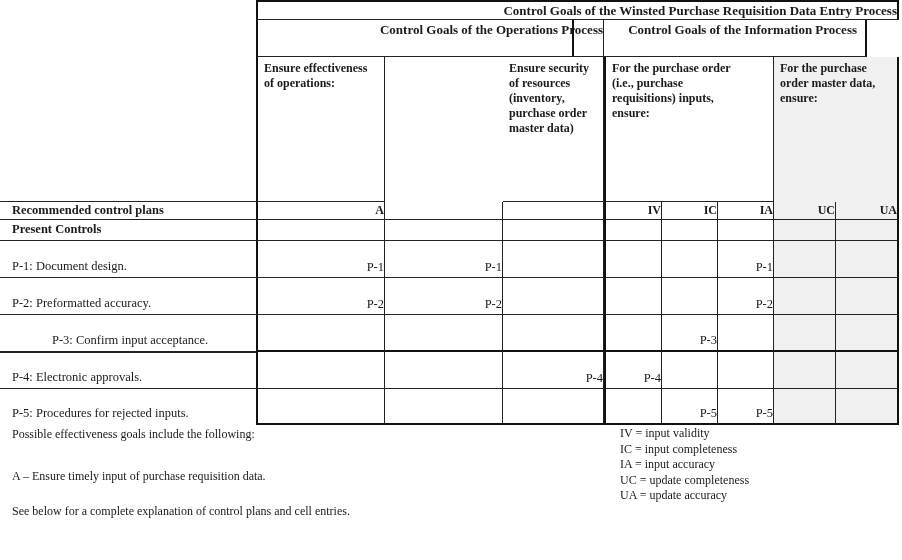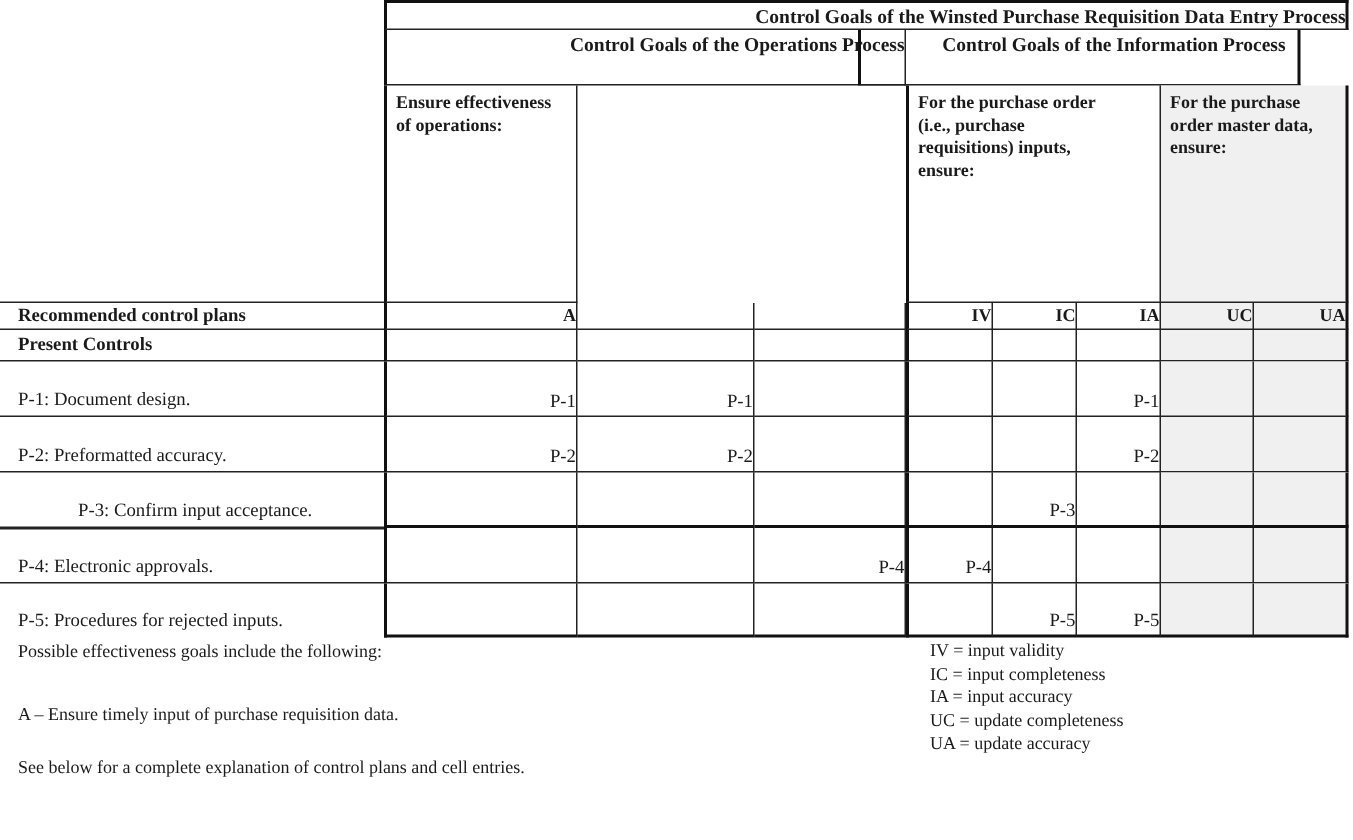--- a/index.html
+++ b/index.html
@@ -20,22 +20,23 @@
 <body>
 
 <div class="abs" style="left:0;top:0;width:902px;height:430px;">
 
   <div class="cell thick-l b ctr" style="left:256px;top:0;width:643px;height:20px;border-top:2px solid #111;border-right:2px solid #111;font-size:13px;line-height:17px;">Control Goals of the Winsted Purchase Requisition Data Entry Process</div>
 
   <div class="cell thick-l b ctr" style="left:256px;top:20px;width:348px;height:37px;font-size:13px;line-height:17px;padding-top:1px;">Control Goals of the Operations Process</div>
   <div class="cell thick-l b ctr" style="left:572px;top:20px;width:295px;height:37px;font-size:13px;line-height:17px;padding:1px 8px 0;border-right:2px solid #111;font-family:Liberation Serif, serif;">Control Goals of the Information Process</div>
 
   <div class="cell thick-l hdr-desc" style="left:256px;top:57px;width:129px;height:145px;">Ensure effectiveness of operations:</div>
+  <div class="cell hdr-desc" style="left:503px;top:57px;width:101px;height:145px;">Ensure security of resources (inventory, purchase order master data)</div>
   <div class="cell thick-l hdr-desc" style="left:604px;top:57px;width:170px;height:145px;padding-right:30px;">For the purchase order (i.e., purchase requisitions) inputs, ensure:</div>
-  <div class="cell hdr-desc shade" style="left:774px;top:57px;width:125px;height:145px;border-right:2px solid #111;padding-right:20px;">For the purchase order master data, ensure:</div>
+  <div class="cell hdr-desc shade" style="left:774px;top:57px;width:125px;height:184px;border-right:2px solid #111;padding-right:20px;">For the purchase order master data, ensure:</div>
 
   <div class="txt b" style="left:12px;top:202px;font-size:12.5px;line-height:17px;">Recommended control plans</div>
   <div class="cell thick-l b ctr" style="left:256px;top:202px;width:129px;height:18px;line-height:17px;">A</div>
   <div class="cell b ctr" style="left:385px;top:202px;width:118px;height:18px;line-height:17px;"></div>
   <div class="cell b ctr" style="left:503px;top:202px;width:101px;height:18px;line-height:17px;"></div>
   <div class="cell thick-l b ctr" style="left:604px;top:202px;width:58px;height:18px;line-height:17px;">IV</div>
   <div class="cell b ctr" style="left:662px;top:202px;width:56px;height:18px;line-height:17px;">IC</div>
   <div class="cell b ctr" style="left:718px;top:202px;width:56px;height:18px;line-height:17px;">IA</div>
   <div class="cell b ctr shade" style="left:774px;top:202px;width:62px;height:18px;line-height:17px;">UC</div>
   <div class="cell b ctr shade" style="left:836px;top:202px;width:63px;height:18px;line-height:17px;border-right:2px solid #111;">UA</div>

